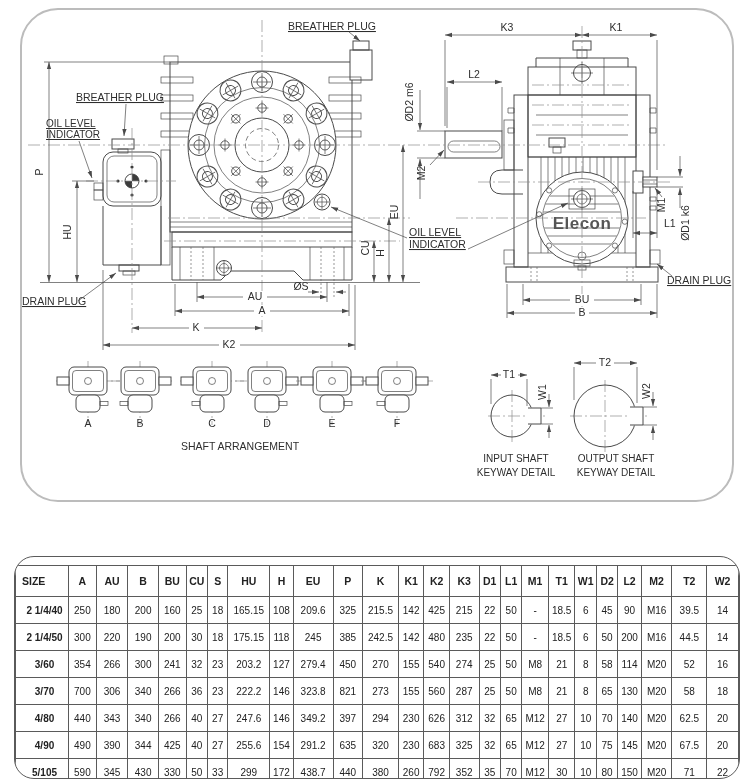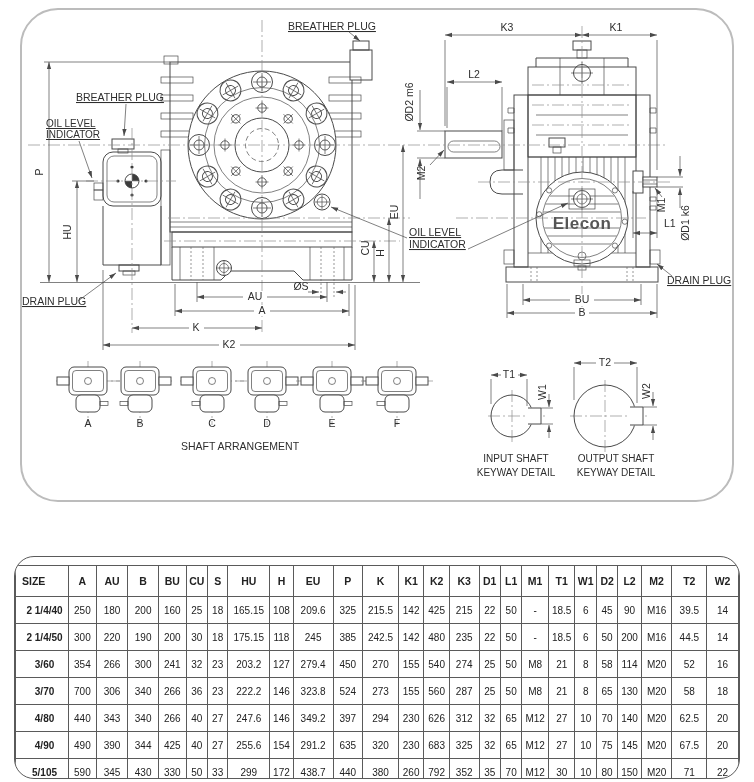--- a/index.html
+++ b/index.html
@@ -566,21 +566,21 @@
             <td class="rowhead">3/70</td>
             <td>700</td>
             <td>306</td>
             <td>340</td>
             <td>266</td>
             <td>36</td>
             <td>23</td>
             <td>222.2</td>
             <td>146</td>
             <td>323.8</td>
-            <td>524</td>
+            <td>821</td>
             <td>273</td>
             <td>155</td>
             <td>560</td>
             <td>287</td>
             <td>25</td>
             <td>50</td>
             <td>M8</td>
             <td>21</td>
             <td>8</td>
             <td>65</td>

